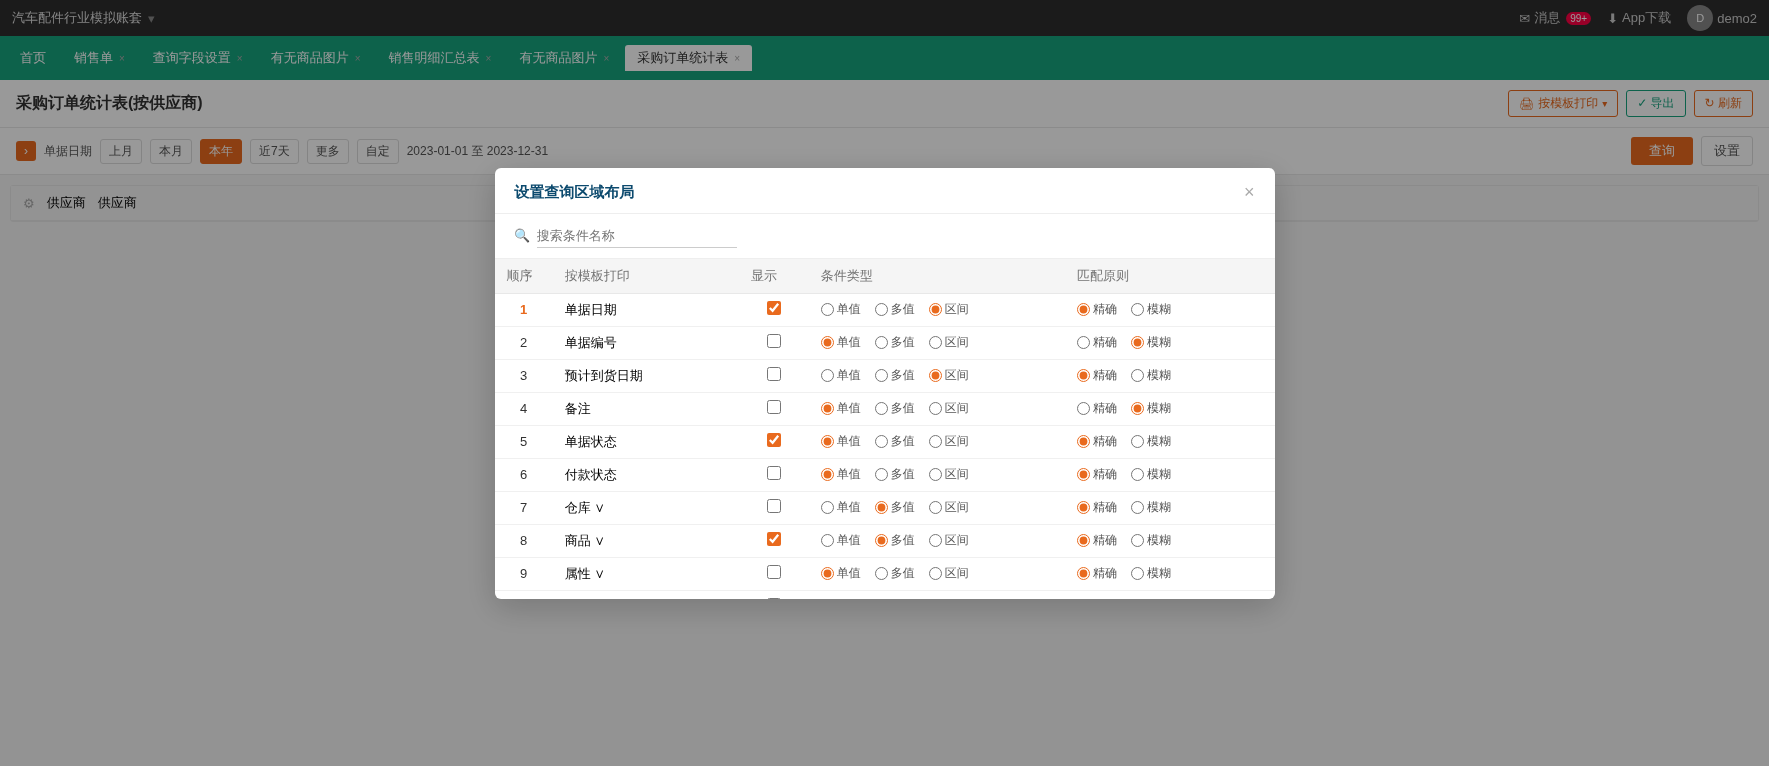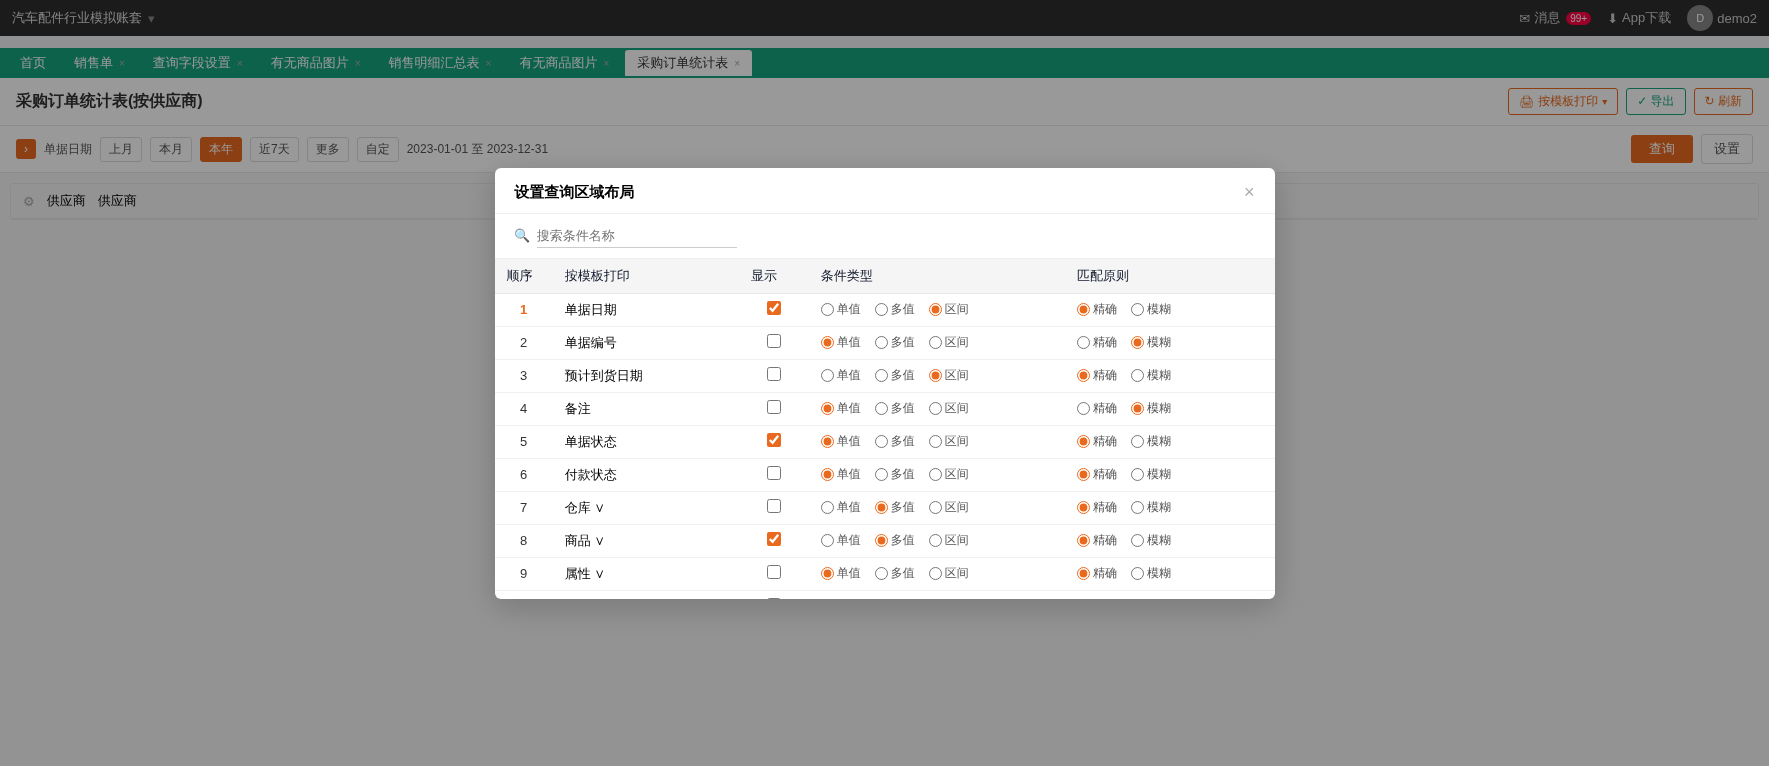--- a/index.html
+++ b/index.html
@@ -17,26 +17,25 @@
     }
     .top-bar-left { font-size: 13px; color: #ddd; display: flex; align-items: center; gap: 6px; }
     .top-bar-right { display: flex; align-items: center; gap: 16px; font-size: 13px; }
     .top-bar-right .notif { display: flex; align-items: center; gap: 4px; color: #ccc; }
     .badge { background: #f04; color: #fff; border-radius: 8px; font-size: 10px; padding: 1px 4px; margin-left: 2px; }
     .avatar { width: 26px; height: 26px; border-radius: 50%; background: #888; display: flex; align-items: center; justify-content: center; color: #fff; font-size: 11px; }
 
     
     .nav-tabs {
       background: #17a37e;
-      height: 30px;
+      height: 44px;
       display: flex;
       align-items: center;
       padding: 0 8px;
       gap: 4px;
-      margin-top: 12px;
     }
     .nav-tab {
       padding: 4px 12px;
       border-radius: 3px 3px 0 0;
       color: #fff;
       font-size: 13px;
       cursor: pointer;
       display: flex;
       align-items: center;
       gap: 4px;
@@ -121,21 +120,21 @@
       box-shadow: 0 8px 32px rgba(0,0,0,0.2);
       position: relative;
     }
     .dialog-header {
       padding: 14px 20px 10px;
       border-bottom: 1px solid #eee;
       display: flex;
       align-items: center;
       justify-content: space-between;
     }
-    .dialog-title { font-size: 15px; font-weight: bold; color: #000000; }
+    .dialog-title { font-size: 15px; font-weight: bold; color: #0c4a6e; }
     .dialog-close { color: #aaa; font-size: 18px; cursor: pointer; background: none; border: none; }
 
     
     .dialog-tabs {
       display: flex;
       padding: 10px 20px 0;
       border-bottom: 1px solid #eee;
       gap: 0;
     }
     .dialog-tab {
@@ -171,21 +170,21 @@
     .dialog-table {
       width: 100%;
       border-collapse: collapse;
       font-size: 13px;
     }
     .dialog-table th {
       background: #f5f5f5;
       padding: 8px 12px;
       text-align: left;
       font-weight: normal;
-      color: #0f172a;
+      color: #737373;
       border-bottom: 1px solid #e8e8e8;
       white-space: nowrap;
     }
     .dialog-table td {
       padding: 7px 12px;
       border-bottom: 1px solid #f0f0f0;
       vertical-align: middle;
       white-space: nowrap;
     }
 

